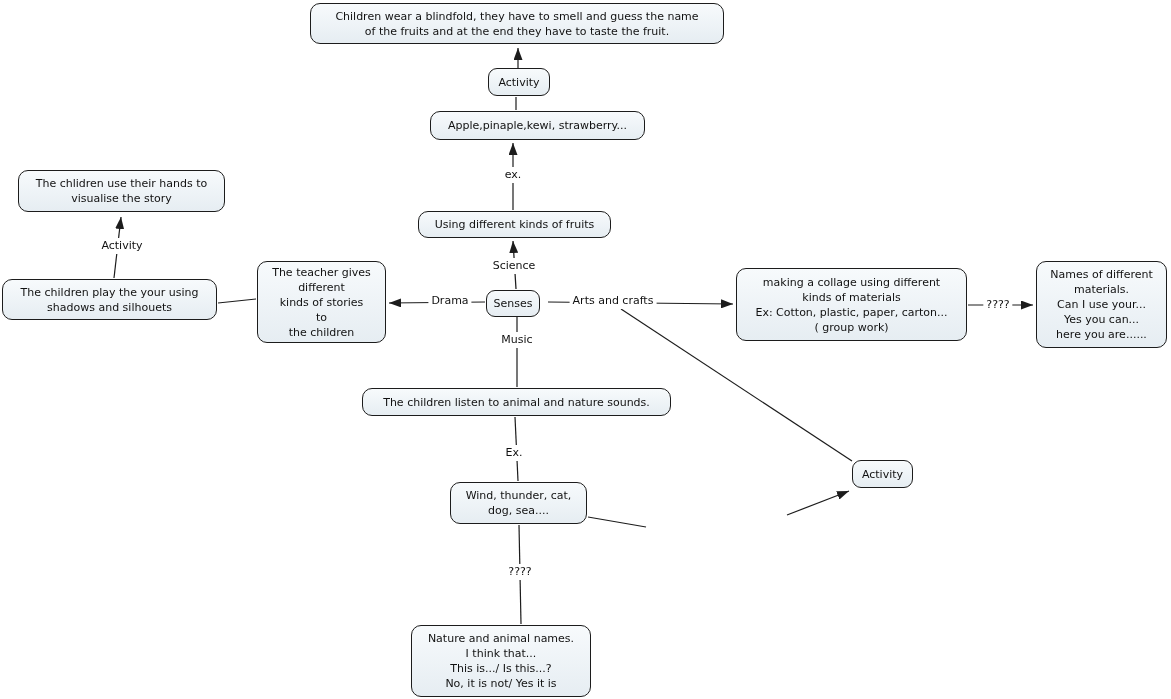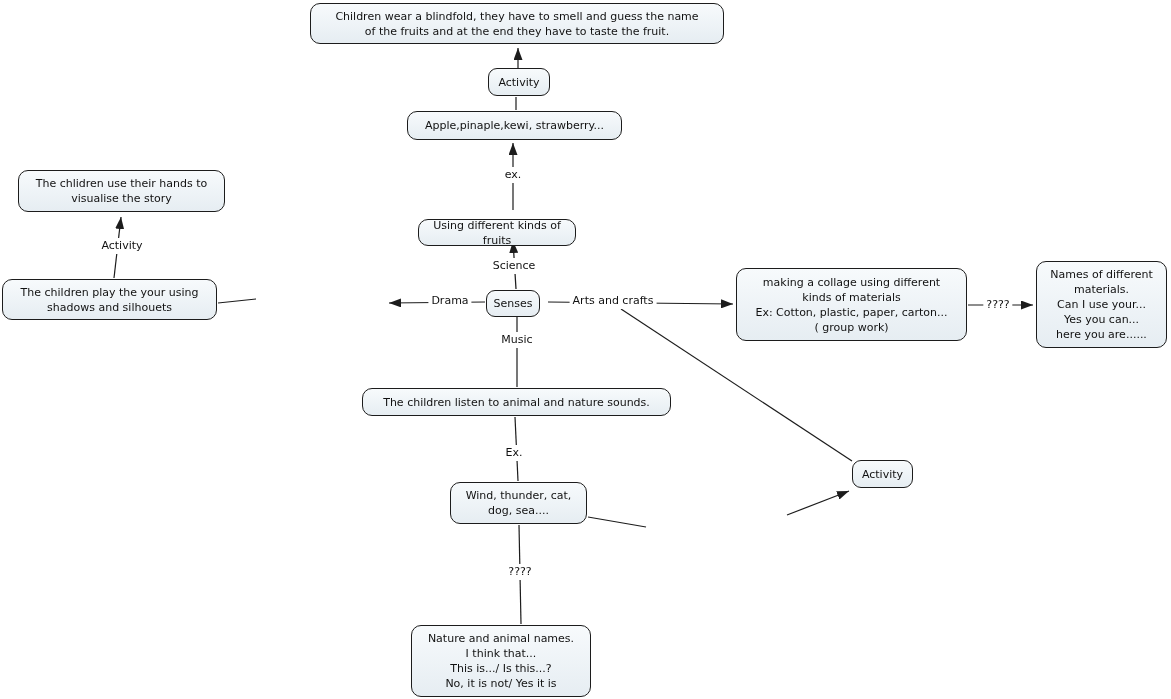--- a/index.html
+++ b/index.html
@@ -67,27 +67,32 @@
     <line x1="517" y1="317" x2="517" y2="387"></line>
     <line x1="515" y1="417" x2="518" y2="481"></line>
     <line x1="519" y1="525" x2="521" y2="624"></line>
     <line x1="588" y1="517" x2="646" y2="527"></line>
     <line x1="787" y1="515" x2="849" y2="491" marker-end="url(#arrow)"></line>
   </svg>
 
   <div class="node" style="left:310px;top:3px;width:414px;height:41px">Children wear a blindfold, they have to smell and guess the name
 of the fruits and at the end they have to taste the fruit.</div>
   <div class="node" style="left:488px;top:68px;width:62px;height:28px;border-radius:9px">Activity</div>
-  <div class="node" style="left:407px;top:111px;width:215px;height:29px">Apple,pinaple,kewi, strawberry...</div>
-  <div class="node" style="left:418px;top:219px;width:158px;height:27px">Using different kinds of fruits</div>
+  <div class="node" style="left:430px;top:111px;width:215px;height:29px">Apple,pinaple,kewi, strawberry...</div>
+  <div class="node" style="left:418px;top:211px;width:193px;height:27px">Using different kinds of fruits</div>
   <div class="node" style="left:486px;top:290px;width:54px;height:27px;border-radius:9px">Senses</div>
   <div class="node" style="left:18px;top:170px;width:207px;height:42px">The chlidren use their hands to
 visualise the story</div>
   <div class="node" style="left:2px;top:279px;width:215px;height:41px">The children play the your using
 shadows and silhouets</div>
+  <div class="node" style="left:257px;top:261px;width:129px;height:82px">The teacher gives
+different
+kinds of stories
+to
+the children</div>
   <div class="node" style="left:736px;top:268px;width:231px;height:73px">making a collage using different
 kinds of materials
 Ex: Cotton, plastic, paper, carton...
 ( group work)</div>
   <div class="node" style="left:362px;top:388px;width:309px;height:28px">The children listen to animal and nature sounds.</div>
   <div class="node" style="left:1036px;top:261px;width:131px;height:87px">Names of different
 materials.
 Can I use your...
 Yes you can...
 here you are......</div>

